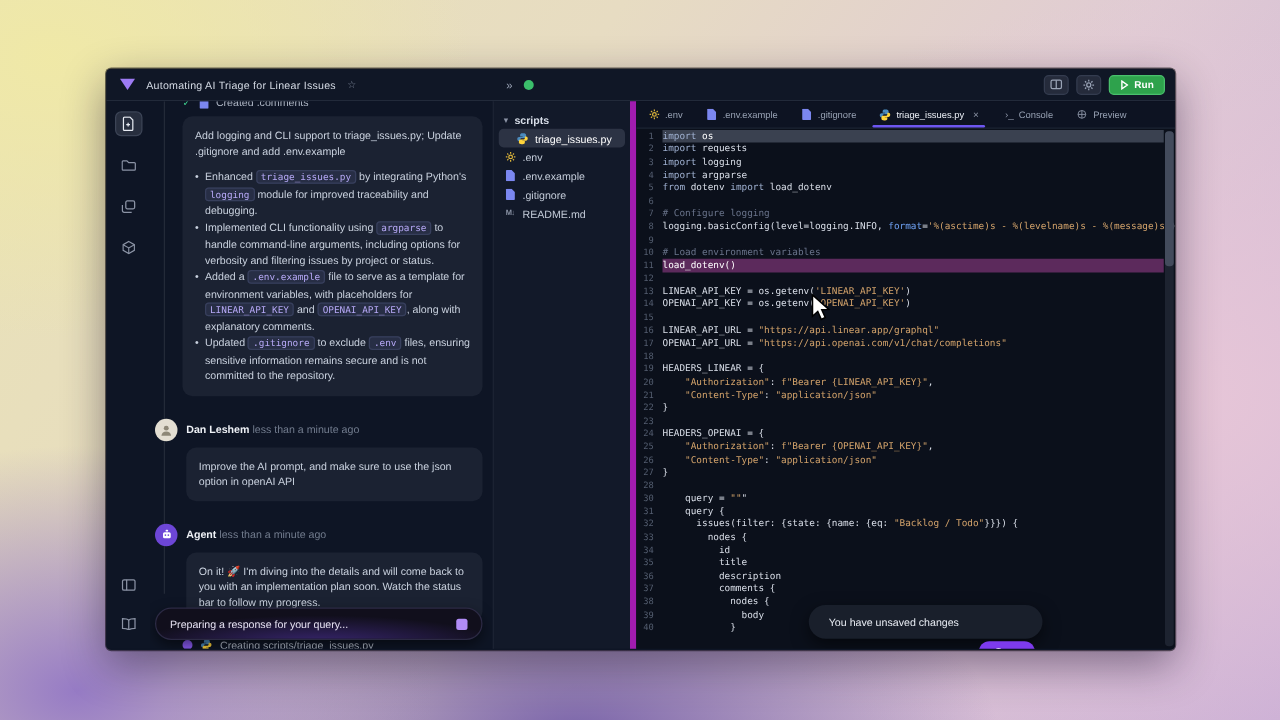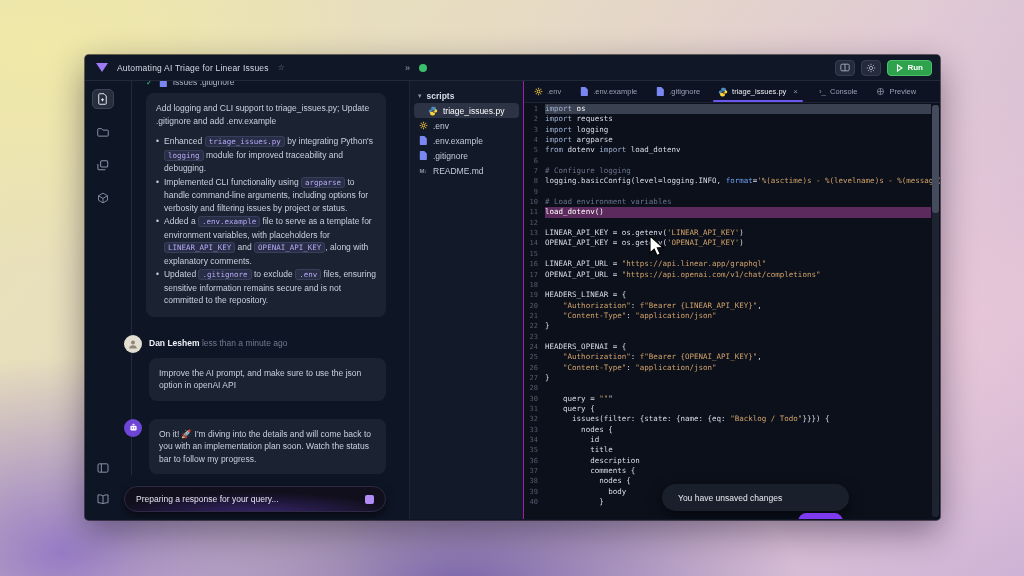--- a/index.html
+++ b/index.html
@@ -63,21 +63,21 @@
   .pdot { width:8px; height:8px; border-radius:50%; background:#8b5cf6; }
   .status-pill {
     position:absolute; left:4px; right:8px; bottom:7px; height:26px; border-radius:14px;
     background:radial-gradient(80% 140% at 50% 120%, rgba(124,77,255,.38), rgba(16,14,26,0) 70%), #110f1c;
     border:1px solid #2c2a44; display:flex; align-items:center; padding:0 11px; gap:8px;
     box-shadow:0 4px 10px rgba(0,0,0,.5);
   }
   .status-text { flex:1; font-size:8.5px; color:#e6e2f2; }
   .stop-sq { width:9px; height:9px; border-radius:2px; background:#b18cf6; }
   
-  .tree { width:115px; background:#121929; border-left:1px solid #1f2636; border-right:1px solid #a21caf; padding-top:7px;margin-left:15px; }
+  .tree { width:115px; background:#121929; border-left:1px solid #1f2636; border-right:5px solid #a21caf; padding-top:7px; }
   .trow { height:15px; display:flex; align-items:center; gap:5px; padding-left:8px; font-size:8.5px; color:#c3cbd8; }
   .trow .tchev { font-size:7px; color:#8b93a5; }
   .trow.nested { padding-left:4px; margin:0 4px; }
   .trow.selected { background:#2c3344; border-radius:4px; color:#fff; }
   .trow.selected { padding-left:14px; }
   .ficon { width:10px; height:10px; flex-shrink:0; display:flex; align-items:center; justify-content:center; }
   .md-ic { font-size:6px; color:#8a93a5; font-weight:bold; letter-spacing:-0.5px; }
   
   .editor { flex:1; background:#0b101b; position:relative; overflow:hidden; }
   .tabbar { height:22px; display:flex; align-items:stretch; border-bottom:1px solid #1d2433; background:#0d1322; }
@@ -186,21 +186,21 @@
     <div class="chat">
       <div class="timeline"></div>
       <div class="chat-scroll">
         <div class="done-row">
           <span class="check">✓</span>
           <span class="ficon">
               <svg width="8" height="9" viewBox="0 0 12 14" fill="#7b87f0">
                 <path d="M2 0h6l4 4v9a1 1 0 0 1-1 1H2a1 1 0 0 1-1-1V1a1 1 0 0 1 1-1z"></path>
               </svg>
             </span>
-          <span>Issues .gitignore</span>
+          <span>Created .comments</span>
         </div>
         <div class="card" id="summary-card">
           <p>Add logging and CLI support to triage_issues.py; Update .gitignore and add .env.example</p>
           <div id="summary-bullets">
               <div class="blt">
                 <span class="dot">•</span>
                 <span><span>Enhanced </span><span class="chip">triage_issues.py</span><span> by integrating Python's </span><span class="chip">logging</span><span> module for improved traceability and debugging.</span></span>
               </div>
               <div class="blt">
                 <span class="dot">•</span>
@@ -232,20 +232,21 @@
             <div class="msg">
               <span class="avatar agent">
                 <svg width="11" height="11" viewBox="0 0 16 16">
                   <rect x="3.5" y="5.5" width="9" height="7" rx="1.8" fill="#fff"></rect>
                   <rect x="6.5" y="2.5" width="3" height="2.2" rx="1" fill="#fff"></rect>
                   <circle cx="6.3" cy="8.8" r="1" fill="#6d46d6"></circle>
                   <circle cx="9.7" cy="8.8" r="1" fill="#6d46d6"></circle>
                 </svg>
               </span>
               <div class="msg-body">
+                <div class="msg-head"><span class="msg-author">Agent</span><span class="msg-time"> less than a minute ago</span></div>
                 <div class="msg-card">On it! 🚀 I'm diving into the details and will come back to you with an implementation plan soon. Watch the status bar to follow my progress.</div>
               </div>
             </div>
           </div>
         <div class="act-row">
           <span class="pdot"></span>
           <span class="ficon" id="act-py-icon">
               <svg width="10" height="10" viewBox="0 0 16 16">
                 <path fill="#4b8bbe" d="M7.9 1C6 1 5 1.9 5 3.1V5h3.2v.6H3.6C2.1 5.6 1.3 6.8 1.3 8.3S2.1 11 3.6 11H5V9.1C5 7.9 6 7 7.2 7h3.4c1.1 0 2-.9 2-2V3.1C12.6 1.9 11 1 9.1 1z"></path>
                 <path fill="#ffd43b" d="M8.1 15c1.9 0 2.9-.9 2.9-2.1V11H7.8v-.6h4.6c1.5 0 2.3-1.2 2.3-2.7S13.9 5 12.4 5H11v1.9C11 8.1 10 9 8.8 9H5.4c-1.1 0-2 .9-2 2v1.9C3.4 14.1 5 15 6.9 15z"></path>

